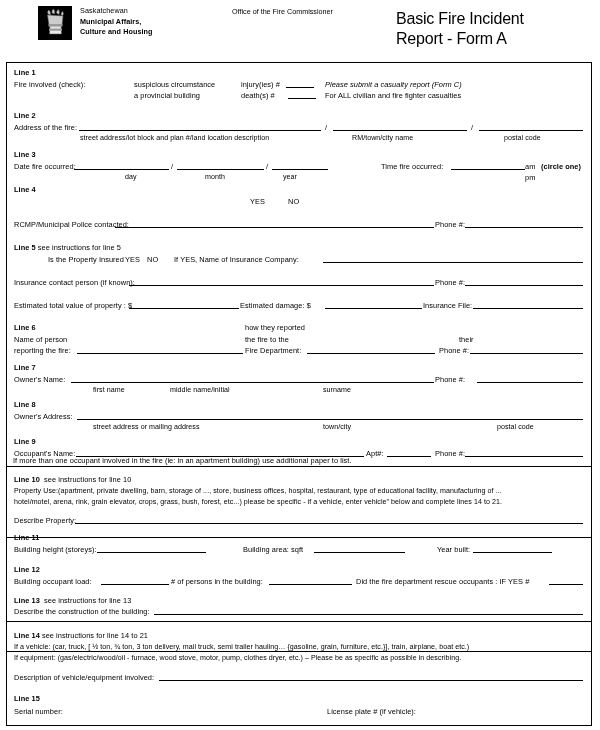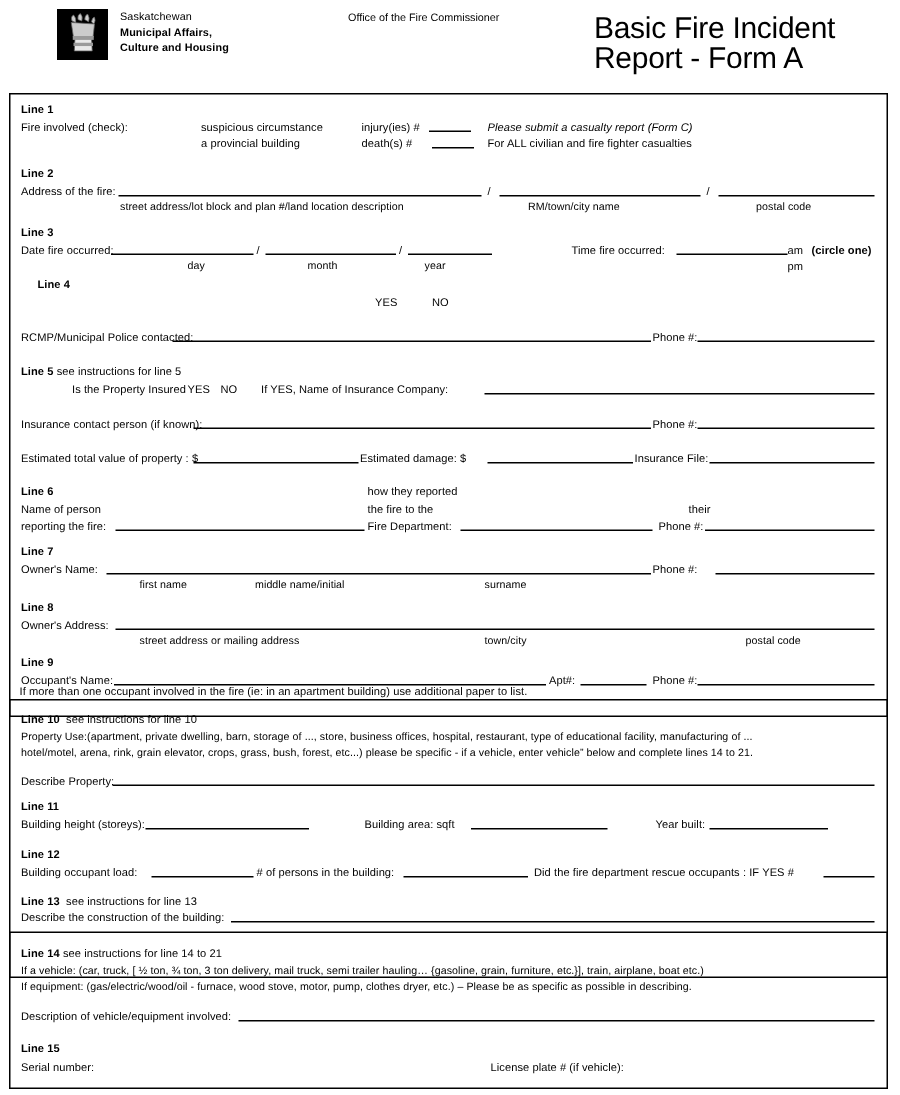--- a/index.html
+++ b/index.html
@@ -50,21 +50,21 @@
   .office {
     position: absolute;
     left: 224px; top: 3px;
     font-size: 7.2px;
   }
   .form-title {
     position: absolute;
     right: 6px; top: 5px;
     width: 190px;
     text-align: left;
-    font-size: 20px;
+    font-size: 16px;
     line-height: 20px;
     letter-spacing: -0.2px;
   }
   .fd-name {
     position: absolute;
     left: 8px; top: 44px;
     font-size: 7.6px;
     font-weight: bold;
     letter-spacing: .15px;
   }
@@ -78,21 +78,21 @@
   }
 
   
   .box {
     position: absolute;
     left: 6px;
     width: 586px;
     border: 1.6px solid #000;
     box-sizing: border-box;
   }
-  #box-1 { top: 62px;  height: 416px; }
+  #box-1 { top: 62px;  height: 476px; }
   #box-2 { top: 466px; height: 186px; }
   #box-3 { top: 621px; height: 105px; }
 
   .inner {
     position: absolute;
     left: 0; top: 0;
     width: 100%; height: 100%;
   }
 
   
@@ -196,21 +196,21 @@
       <div class="t small" style="left:118px; top:110px;">day</div>
       <div class="t small" style="left:198px; top:110px;">month</div>
       <div class="t small" style="left:276px; top:110px;">year</div>
 
       <div class="t" style="left:374px; top:99px;">Time fire occurred:</div>
       <div class="uline" style="left:444px; top:106px; width:74px;"></div>
       <div class="t" style="left:518px; top:99px;">am</div>
       <div class="t b" style="left:534px; top:99px;">(circle one)</div>
       <div class="t" style="left:518px; top:110px;">pm</div>
 
-      <div class="t lbl" style="left:18px; top:122px;">Line 4</div>
+      <div class="t lbl" style="left:7px; top:122px;">Line 4</div>
       <div class="t" style="left:243px; top:134px;">YES</div>
       <div class="t" style="left:281px; top:134px;">NO</div>
 
       <div class="t" style="left:7px; top:157px;">RCMP/Municipal Police contacted:</div>
       <div class="uline" style="left:108px; top:164px; width:319px;"></div>
       <div class="t" style="left:428px; top:157px;">Phone #:</div>
       <div class="uline" style="left:458px; top:164px; width:118px;"></div>
 
       <div class="t" style="left:7px; top:180px;"><span class="lbl">Line 5</span> <span>see instructions for line 5</span></div>
       <div class="t" style="left:7px; top:192px;padding-left:34px;">Is the Property Insured</div>

